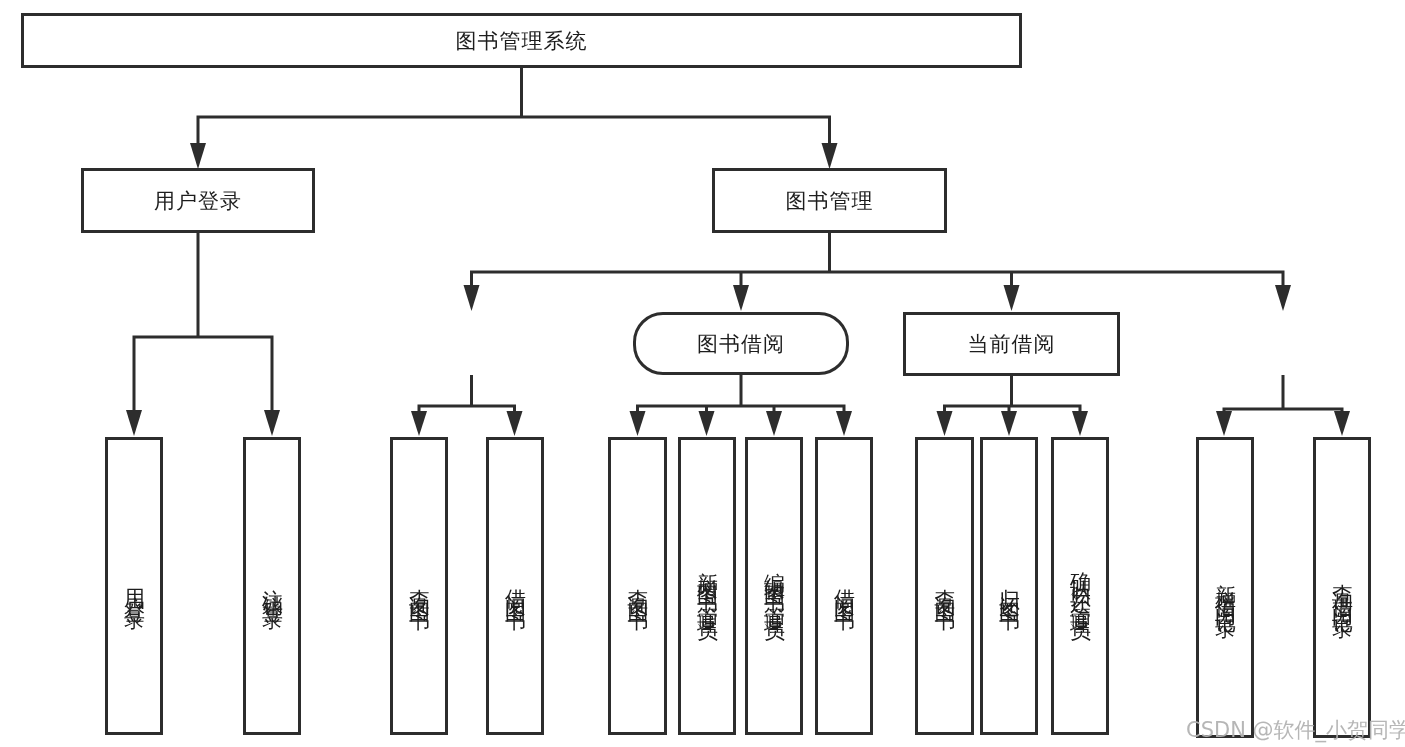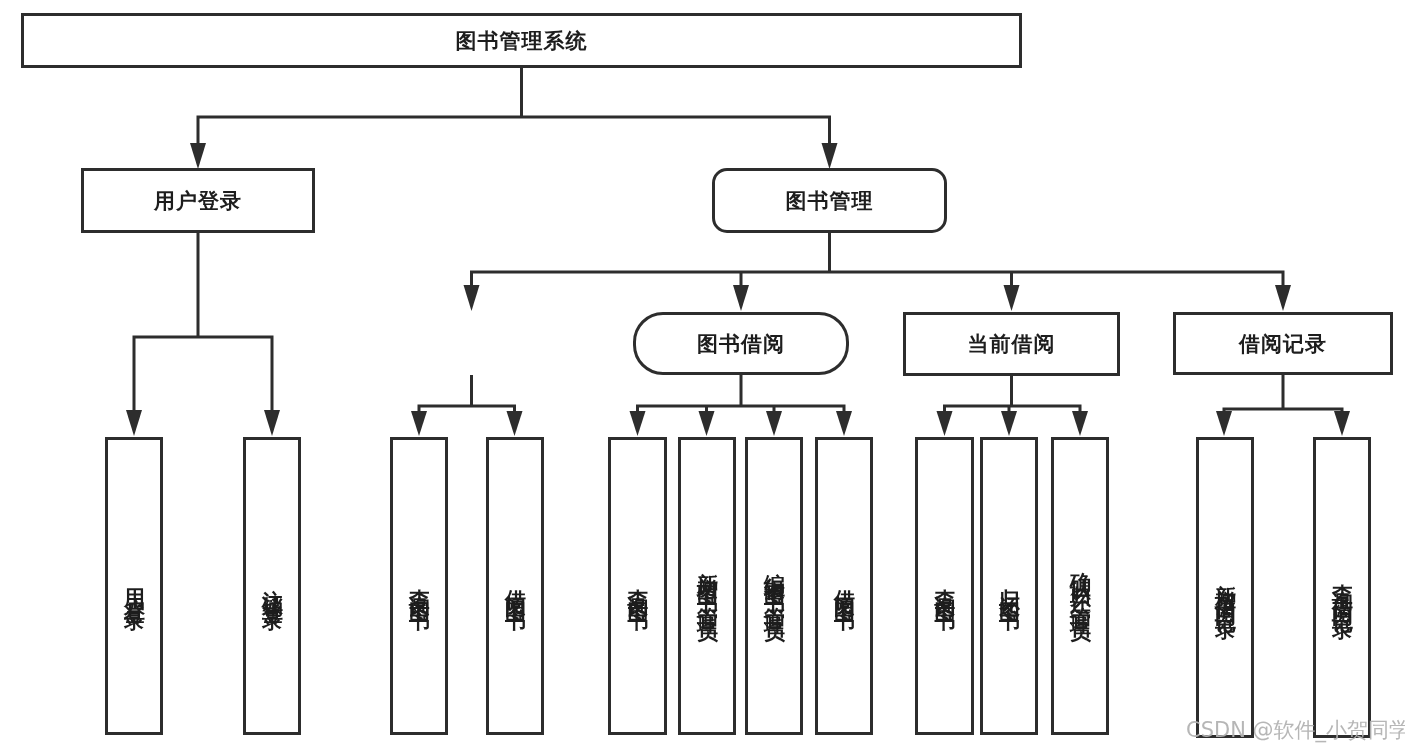--- a/index.html
+++ b/index.html
@@ -24,21 +24,20 @@
   .box {
     position: absolute;
     box-sizing: border-box;
     background: #ffffff;
     border: 3px solid #2d2d2d;
     display: flex;
     align-items: center;
     justify-content: center;
     color: #1d1d1d;
     z-index: 2;
-    font-weight: bold;
   }
   .hbox {
     font-size: 21px;
     letter-spacing: 1px;
     white-space: nowrap;
   }
   .vbox {
     writing-mode: vertical-rl;
     text-orientation: mixed;
     font-size: 21px;
@@ -95,25 +94,24 @@
       <polygon points="1001,411 1017,411 1009,436"></polygon>
       <polygon points="1072,411 1088,411 1080,436"></polygon>
       <polygon points="1216,411 1232,411 1224,436"></polygon>
       <polygon points="1334,411 1350,411 1342,436"></polygon>
     </g>
   </svg>
 
   <div class="box hbox" style="left:21px; top:13px; width:1001px; height:55px;">图书管理系统</div>
 
   <div class="box hbox" style="left:81px; top:168px; width:234px; height:65px;">用户登录</div>
-  <div class="box hbox" style="left:712px; top:168px; width:235px; height:65px;border-radius:15px;">图书管理</div>
+  <div class="box hbox" style="left:712px; top:168px; width:235px; height:65px;">图书管理</div>
 
   <div class="box hbox" style="left:633px; top:312px; width:216px; height:63px;border-radius:30px;">图书借阅</div>
   <div class="box hbox" style="left:903px; top:312px; width:217px; height:64px;">当前借阅</div>
-  <div class="box hbox" style="left:1173px; top:312px; width:220px; height:63px;">借阅记录</div>
 
   <div class="box vbox" style="left:105px; top:437px; width:58px; height:298px;">用户登录</div>
   <div class="box vbox" style="left:243px; top:437px; width:58px; height:298px;">注销登录</div>
 
   <div class="box vbox" style="left:390px; top:437px; width:58px; height:298px;">查询图书</div>
   <div class="box vbox" style="left:486px; top:437px; width:58px; height:298px;">借阅图书</div>
 
   <div class="box vbox" style="left:608px; top:437px; width:59px; height:298px;">查询图书</div>
   <div class="box vbox" style="left:678px; top:437px; width:58px; height:298px;">新增图书（管理员）</div>
   <div class="box vbox" style="left:745px; top:437px; width:58px; height:298px;">编辑图书（管理员）</div>

